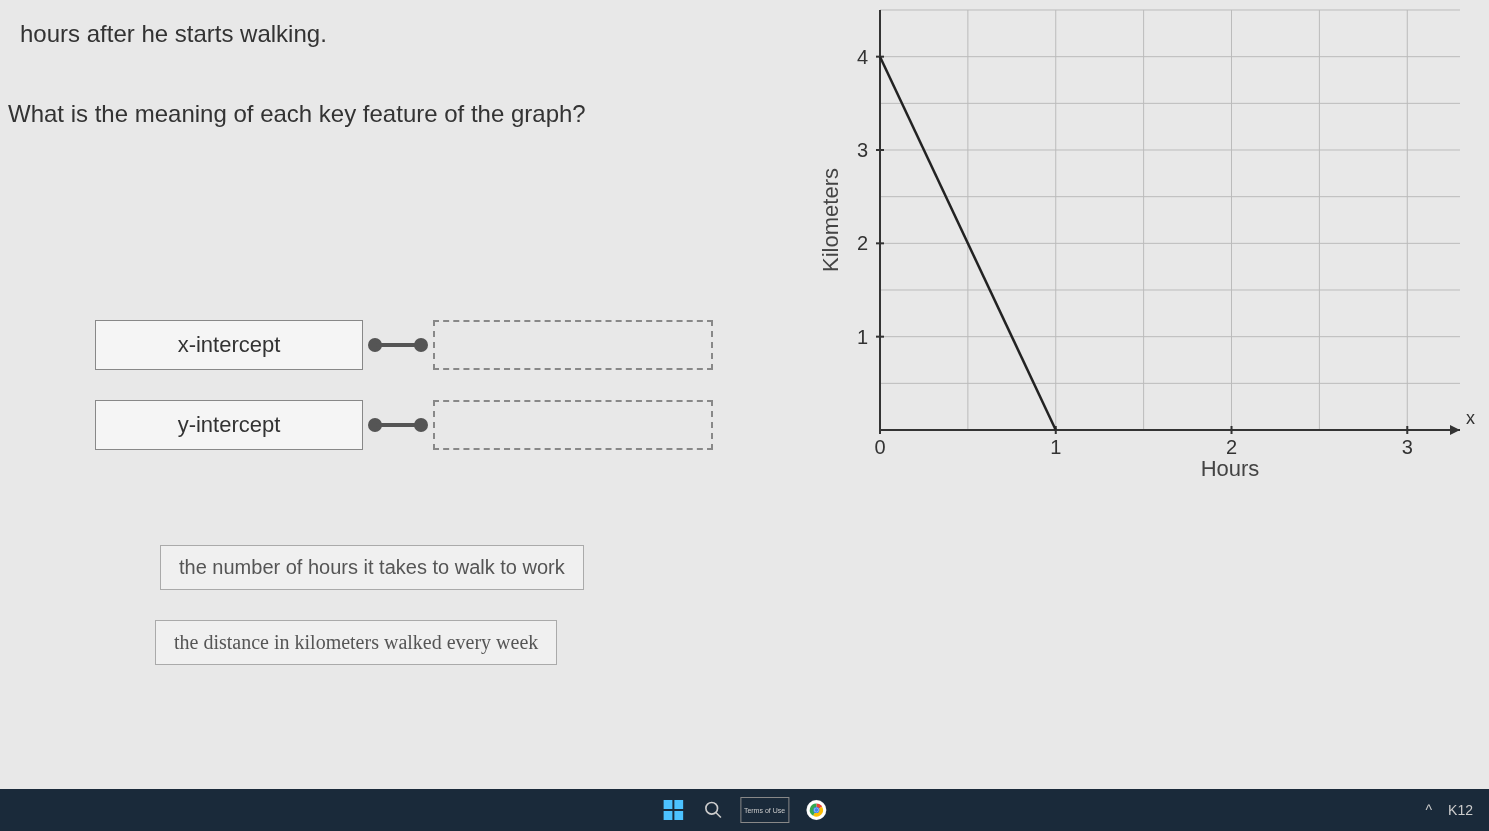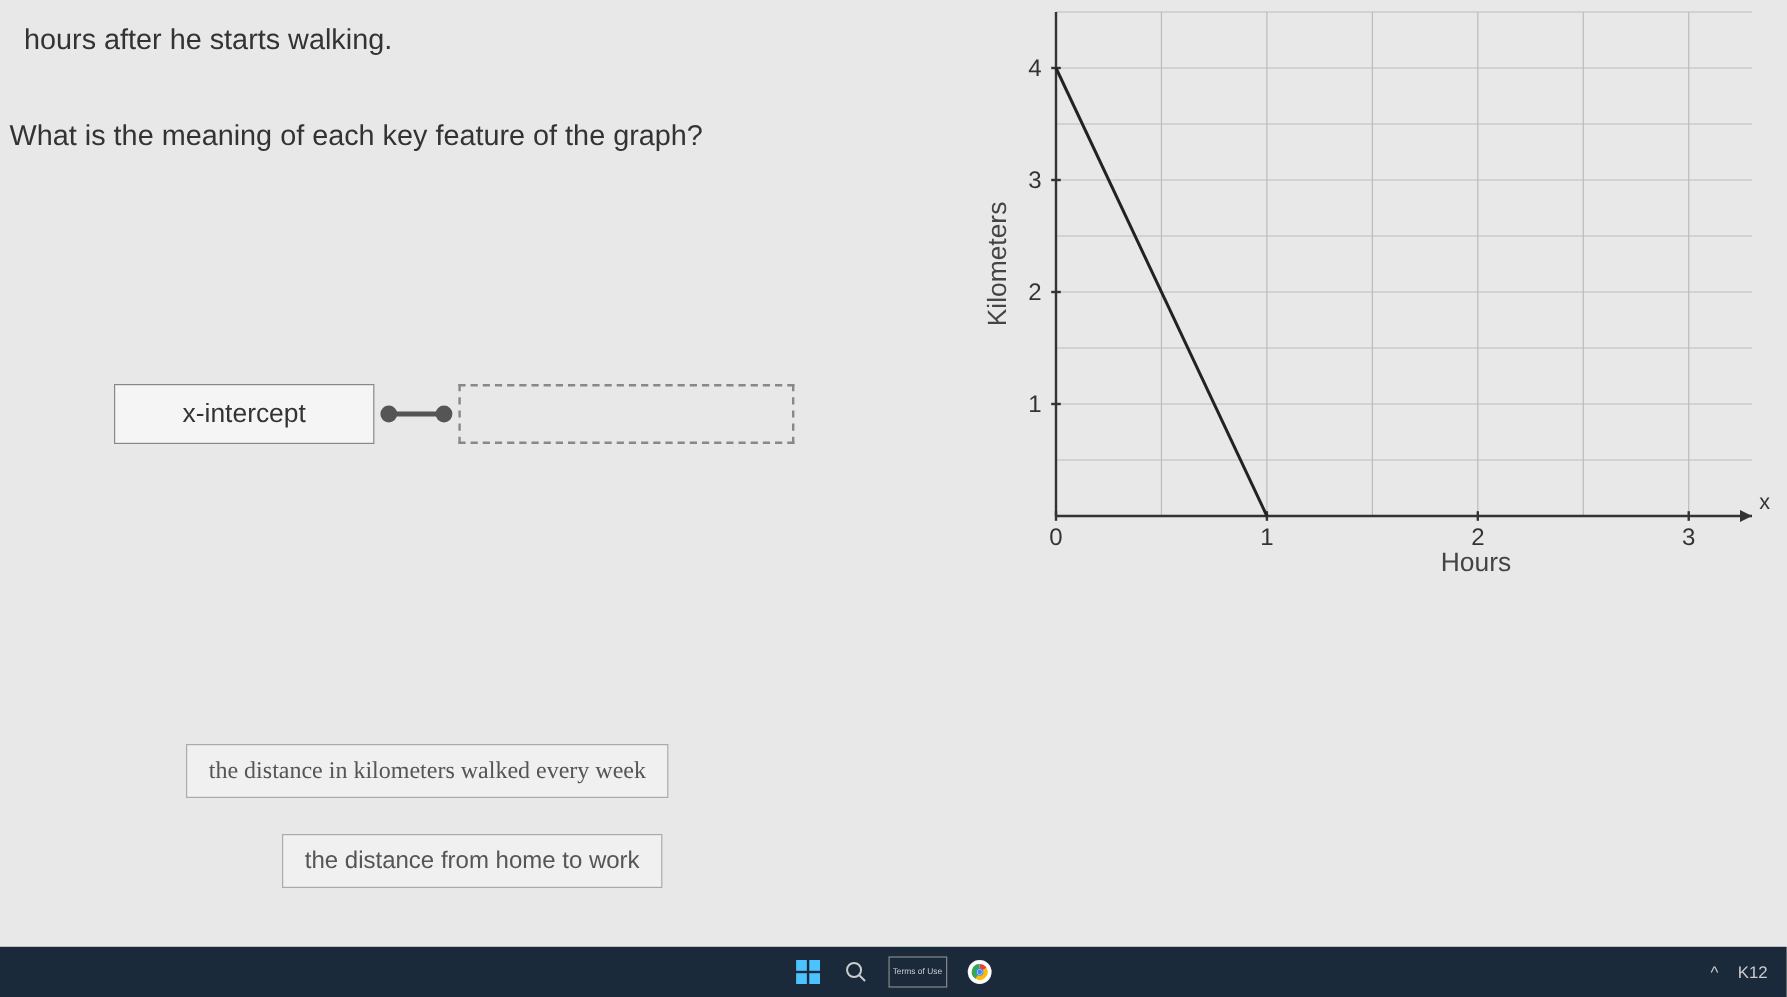--- a/index.html
+++ b/index.html
@@ -3,21 +3,21 @@
 <meta charset="utf-8">
 <style>
   * { box-sizing: border-box; margin: 0; padding: 0; }
   html, body { width: 1489px; height: 831px; font-family: Arial, sans-serif; background: #e8e8e8; overflow: hidden; }
   
   .content { position: relative; width: 100%; height: 100%; }
   
   .text-line { position: absolute; font-size: 24px; color: #333; }
   
   .match-row { position: absolute; display: flex; align-items: center; }
-  .label-box { width: 217px; height: 50px; border: 1px solid #888; background: #f5f5f5; display: flex; align-items: center; justify-content: center; font-size: 22px; color: #333; }
+  .label-box { width: 268px; height: 50px; border: 1px solid #888; background: #f5f5f5; display: flex; align-items: center; justify-content: center; font-size: 22px; color: #333; }
   .connector { width: 60px; height: 8px; margin: 0 5px; position: relative; }
   .connector .bar { position: absolute; top: 2px; left: 8px; right: 8px; height: 4px; background: #555; border-radius: 2px; }
   .connector .dot { position: absolute; width: 14px; height: 14px; background: #555; border-radius: 50%; top: -3px; }
   .connector .dot.left { left: 0; }
   .connector .dot.right { right: 0; }
   .drop-box { width: 280px; height: 50px; border: 2px dashed #888; background: transparent; }
   
   .answer-chip { position: absolute; padding: 10px 18px; border: 1px solid #aaa; background: #f0f0f0; font-size: 20px; color: #555; cursor: grab; }
   
   .chart-area { position: absolute; left: 820px; top: 0; width: 660px; height: 480px; }
@@ -38,23 +38,32 @@
   <div class="match-row" style="left:95px; top:320px;">
     <div class="label-box">x-intercept</div>
     <div class="connector">
       <div class="dot left"></div>
         <div class="bar"></div>
         <div class="dot right"></div>
     </div>
     <div class="drop-box"></div>
   </div>
 
+  <div class="match-row" style="left:95px; top:400px;">
+    <div class="label-box">y-intercept</div>
+    <div class="connector">
+      <div class="dot left"></div>
+        <div class="bar"></div>
+        <div class="dot right"></div>
+    </div>
+    <div class="drop-box"></div>
+  </div>
 
+  <div class="answer-chip" style="left:160px; top:545px;">the number of hours it takes to walk to work</div>
   <div class="answer-chip" style="left:155px; top:620px;font-family:Liberation Serif, serif;">the distance in kilometers walked every week</div>
-  <div class="answer-chip" style="left:235px; top:695px;">the distance from home to work</div>
 
   <div class="chart-area">
     <svg id="chart-svg" width="660" height="480">
         <line x1="60" y1="10" x2="60" y2="430" stroke="#bbb" stroke-width="1"></line>
         <line x1="147.87878787878788" y1="10" x2="147.87878787878788" y2="430" stroke="#bbb" stroke-width="1"></line>
         <line x1="235.75757575757575" y1="10" x2="235.75757575757575" y2="430" stroke="#bbb" stroke-width="1"></line>
         <line x1="323.6363636363637" y1="10" x2="323.6363636363637" y2="430" stroke="#bbb" stroke-width="1"></line>
         <line x1="411.5151515151515" y1="10" x2="411.5151515151515" y2="430" stroke="#bbb" stroke-width="1"></line>
         <line x1="499.3939393939394" y1="10" x2="499.3939393939394" y2="430" stroke="#bbb" stroke-width="1"></line>
         <line x1="587.2727272727274" y1="10" x2="587.2727272727274" y2="430" stroke="#bbb" stroke-width="1"></line>

